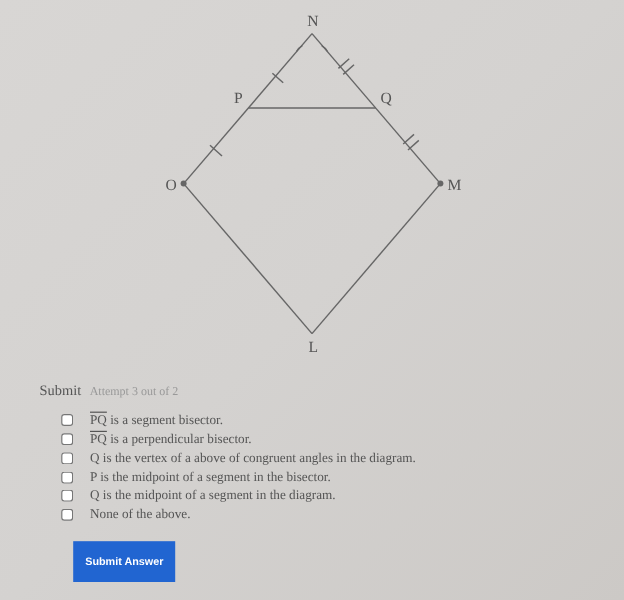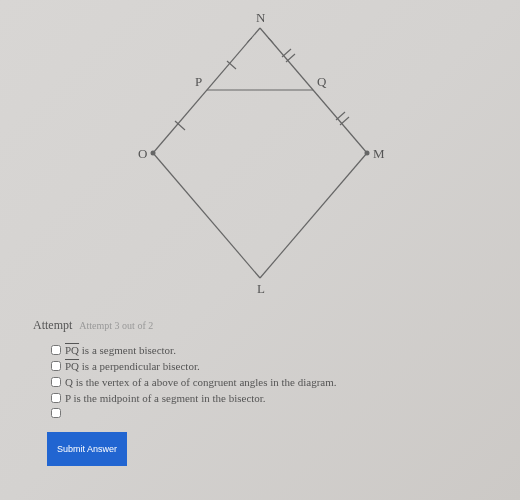--- a/index.html
+++ b/index.html
@@ -34,21 +34,21 @@
       font-size: 10px;
       margin-left: 4px;
     }
     .options {
       margin-left: 18px;
       margin-bottom: 14px;
     }
     .option-row {
       display: flex;
       align-items: flex-start;
-      gap: 4px;
+      gap: 14px;
       margin-bottom: 1px;
       font-size: 11px;
       color: #555;
       line-height: 1.35;
     }
     .option-row input[type="checkbox"] {
       margin-top: 2px;
       width: 10px;
       height: 10px;
       flex-shrink: 0;
@@ -57,21 +57,22 @@
       text-decoration: overline;
       text-decoration-thickness: 1px;
     }
     .submit-btn {
       background: #2165d1;
       color: #fff;
       border: none;
       padding: 12px 10px;
       font-size: 9px;
       cursor: pointer;
-      margin-left: 14px;
+      margin-left: 28px;
+      font-weight: bold;
     }
     .pt-label { font: 13px Georgia, serif; fill: #555; }
   </style>
 </head>
 <body>
 
 <div class="diagram-area">
   <svg viewBox="0 0 290 290">
     <g stroke="#666" stroke-width="1.2" fill="none">
       <line x1="145" y1="20" x2="38" y2="145"></line>
@@ -111,21 +112,21 @@
     <text class="pt-label" x="80" y="78">P</text>
     <text class="pt-label" x="202" y="78">Q</text>
     <text class="pt-label" x="23" y="150">O</text>
     <text class="pt-label" x="258" y="150">M</text>
     <text class="pt-label" x="142" y="285">L</text>
   </svg>
 </div>
 
 <div class="answer-section">
   <div class="answer-header">
-    <span>Attempt</span>
+    <span>Submit</span>
     <span class="attempt">Attempt 3 out of 2</span>
   </div>
   <div class="options">
     <div class="option-row">
       <input type="checkbox" style="">
       <span class="option-text"><span class="seg">PQ</span> is a segment bisector.</span>
     </div>
     <div class="option-row">
       <input type="checkbox" style="">
       <span class="option-text"><span class="seg">PQ</span> is a perpendicular bisector.</span>
@@ -133,16 +134,21 @@
     <div class="option-row">
       <input type="checkbox" style="">
       <span class="option-text">Q is the vertex of a above of congruent angles in the diagram.</span>
     </div>
     <div class="option-row">
       <input type="checkbox" style="">
       <span class="option-text">P is the midpoint of a segment in the bisector.</span>
     </div>
     <div class="option-row">
       <input type="checkbox" style="">
+      <span class="option-text">Q is the midpoint of a segment in the diagram.</span>
+    </div>
+    <div class="option-row">
+      <input type="checkbox" style="">
+      <span class="option-text">None of the above.</span>
     </div>
   </div>
   <button class="submit-btn">Submit Answer</button>
 </div>
 
 </body></html>

